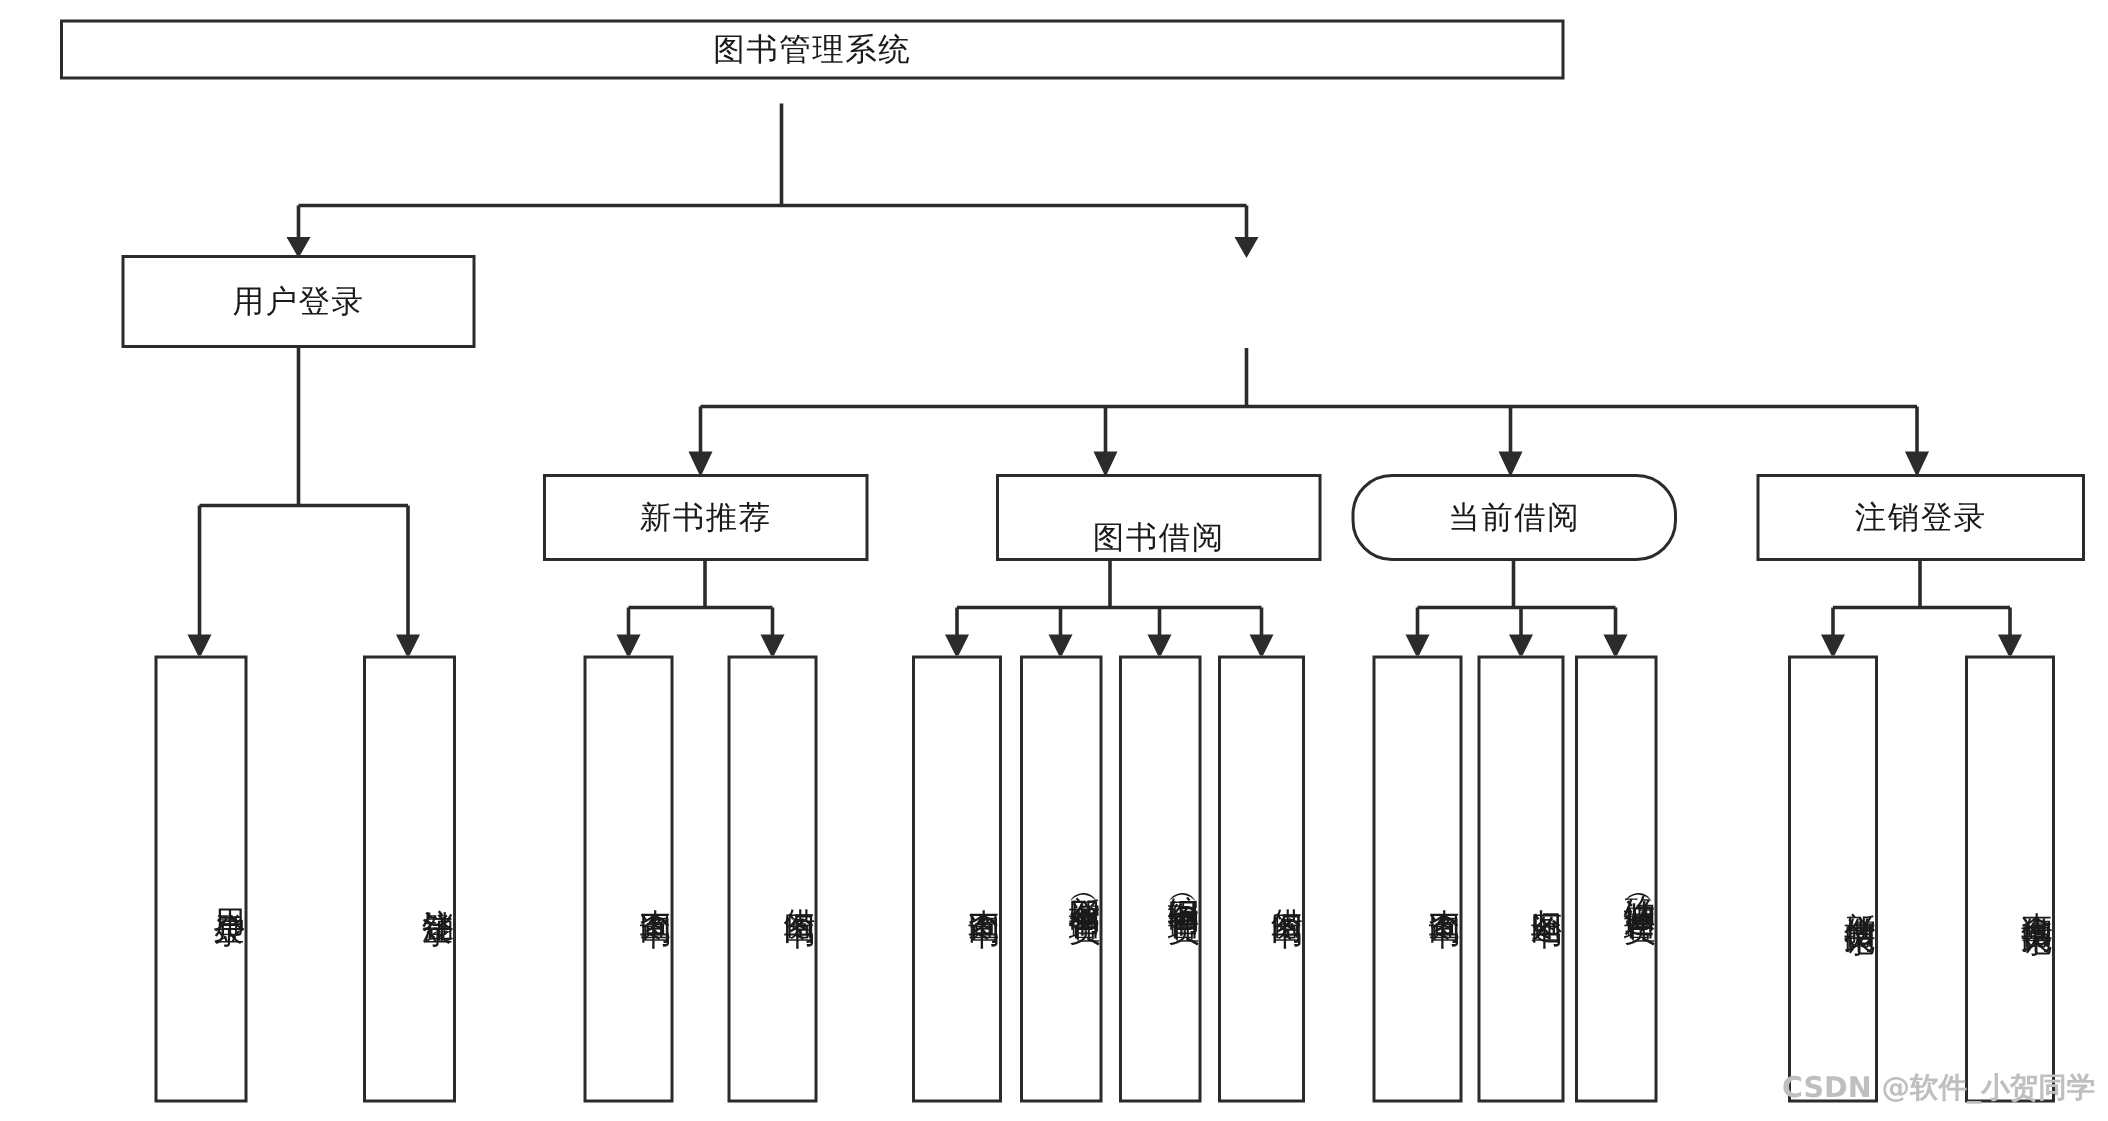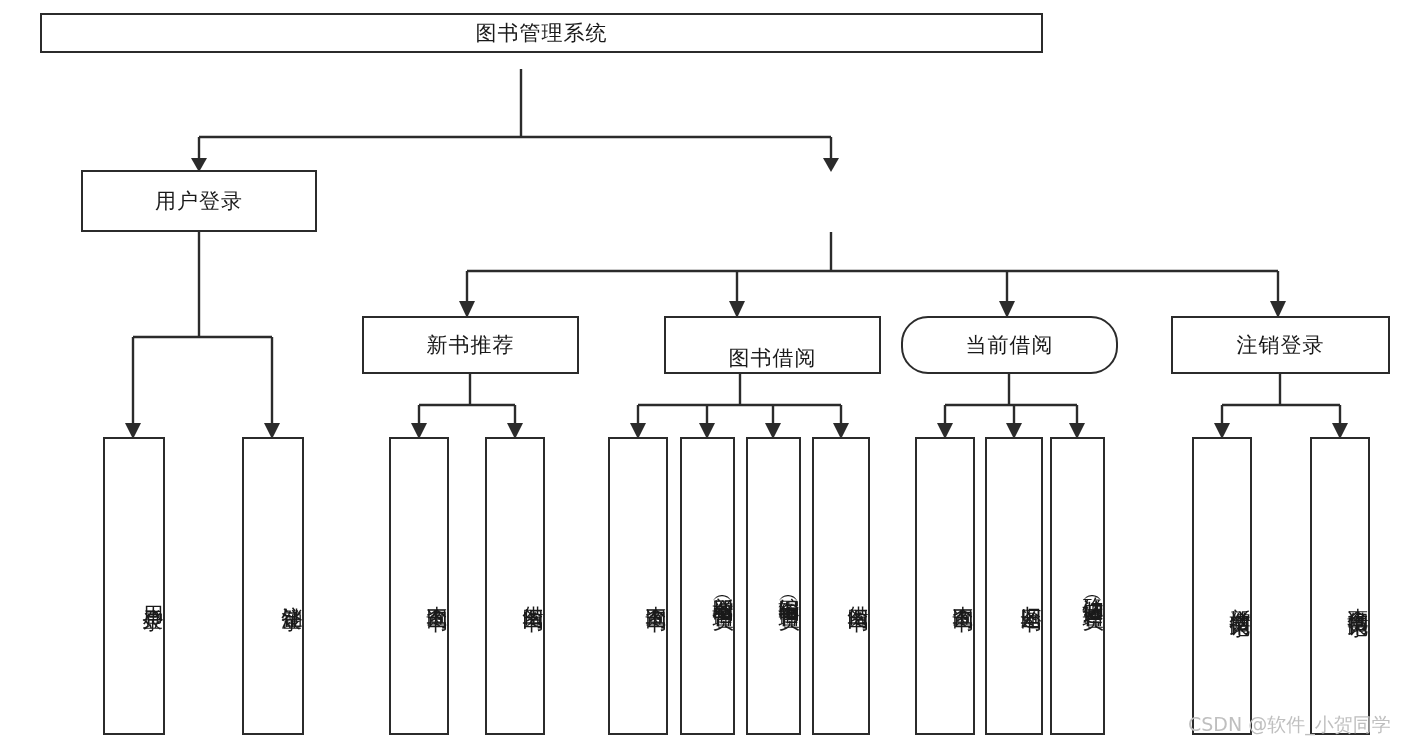--- a/index.html
+++ b/index.html
@@ -60,20 +60,21 @@
     fill: none;
   }
   .watermark {
     position: absolute;
     left: 1188px;
     top: 712px;
     font-size: 19px;
     color: #bfbfbf;
     white-space: nowrap;
     font-family: "DejaVu Sans", "Liberation Sans", sans-serif;
+    font-weight: bold;
   }
 </style>
 </head>
 <body>
 
 <div id="canvas">
 
   <svg id="wires" viewBox="0 0 1405 747">
 
     <path d="M521,69 L521,137"></path>

